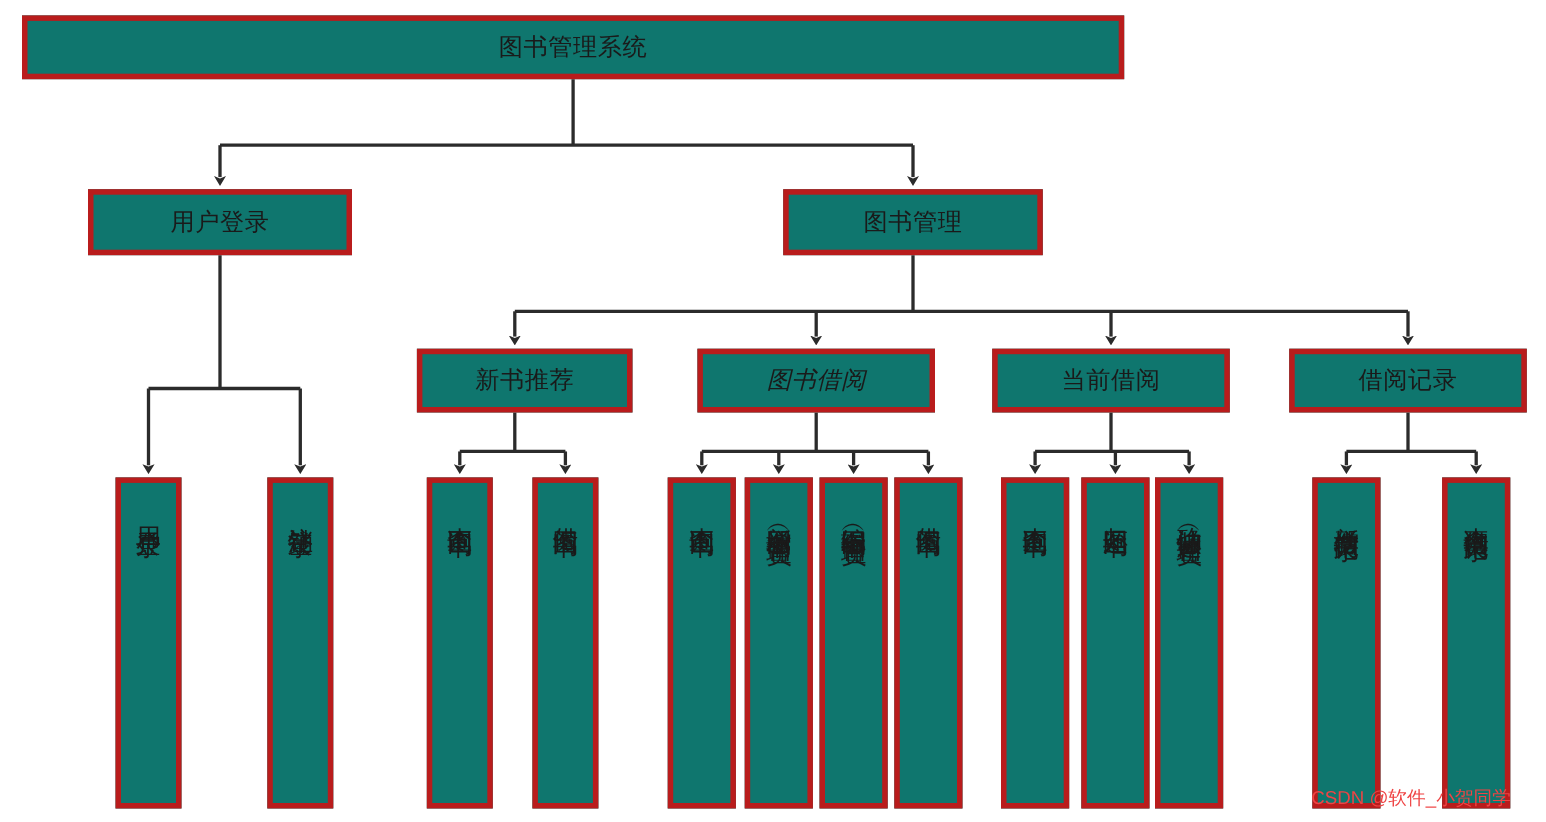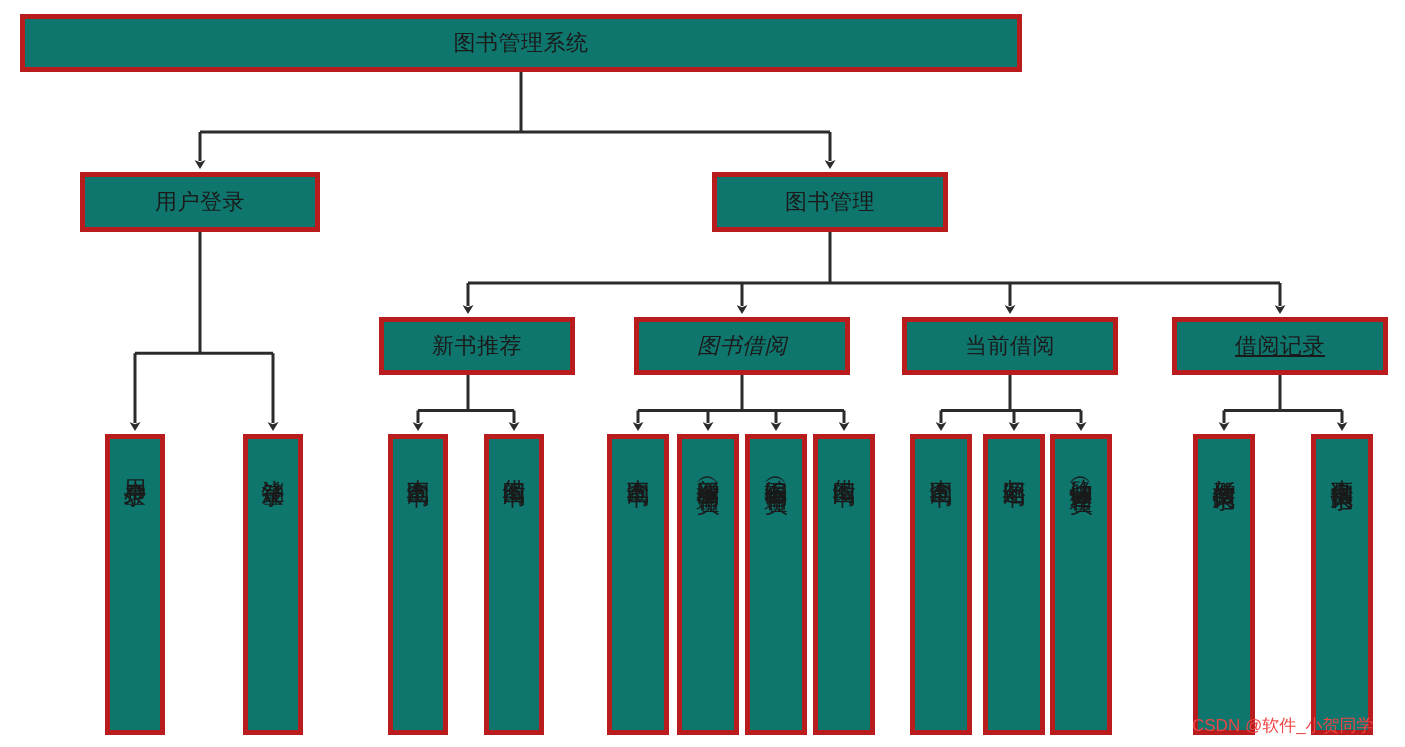--- a/index.html
+++ b/index.html
@@ -125,21 +125,21 @@
       </div>
       <div class="node horiz" style="left: 379px; top: 317px; width: 196px; height: 58px;">
         <span class="label">新书推荐</span>
       </div>
       <div class="node horiz" style="left: 634px; top: 317px; width: 216px; height: 58px; font-style: italic;">
         <span class="label">图书借阅</span>
       </div>
       <div class="node horiz" style="left: 902px; top: 317px; width: 216px; height: 58px;">
         <span class="label">当前借阅</span>
       </div>
-      <div class="node horiz" style="left: 1172px; top: 317px; width: 216px; height: 58px; text-decoration: underline;">
+      <div class="node horiz" style="left: 1172px; top: 317px; width: 216px; height: 58px;">
         <span class="label">借阅记录</span>
       </div>
       <div class="node vert" style="left: 105px; top: 434px; width: 60px; height: 301px;">
         <span class="label">用户登录</span>
       </div>
       <div class="node vert" style="left: 243px; top: 434px; width: 60px; height: 301px;">
         <span class="label">注销登录</span>
       </div>
       <div class="node vert" style="left: 388px; top: 434px; width: 60px; height: 301px;">
         <span class="label">查询图书</span>

